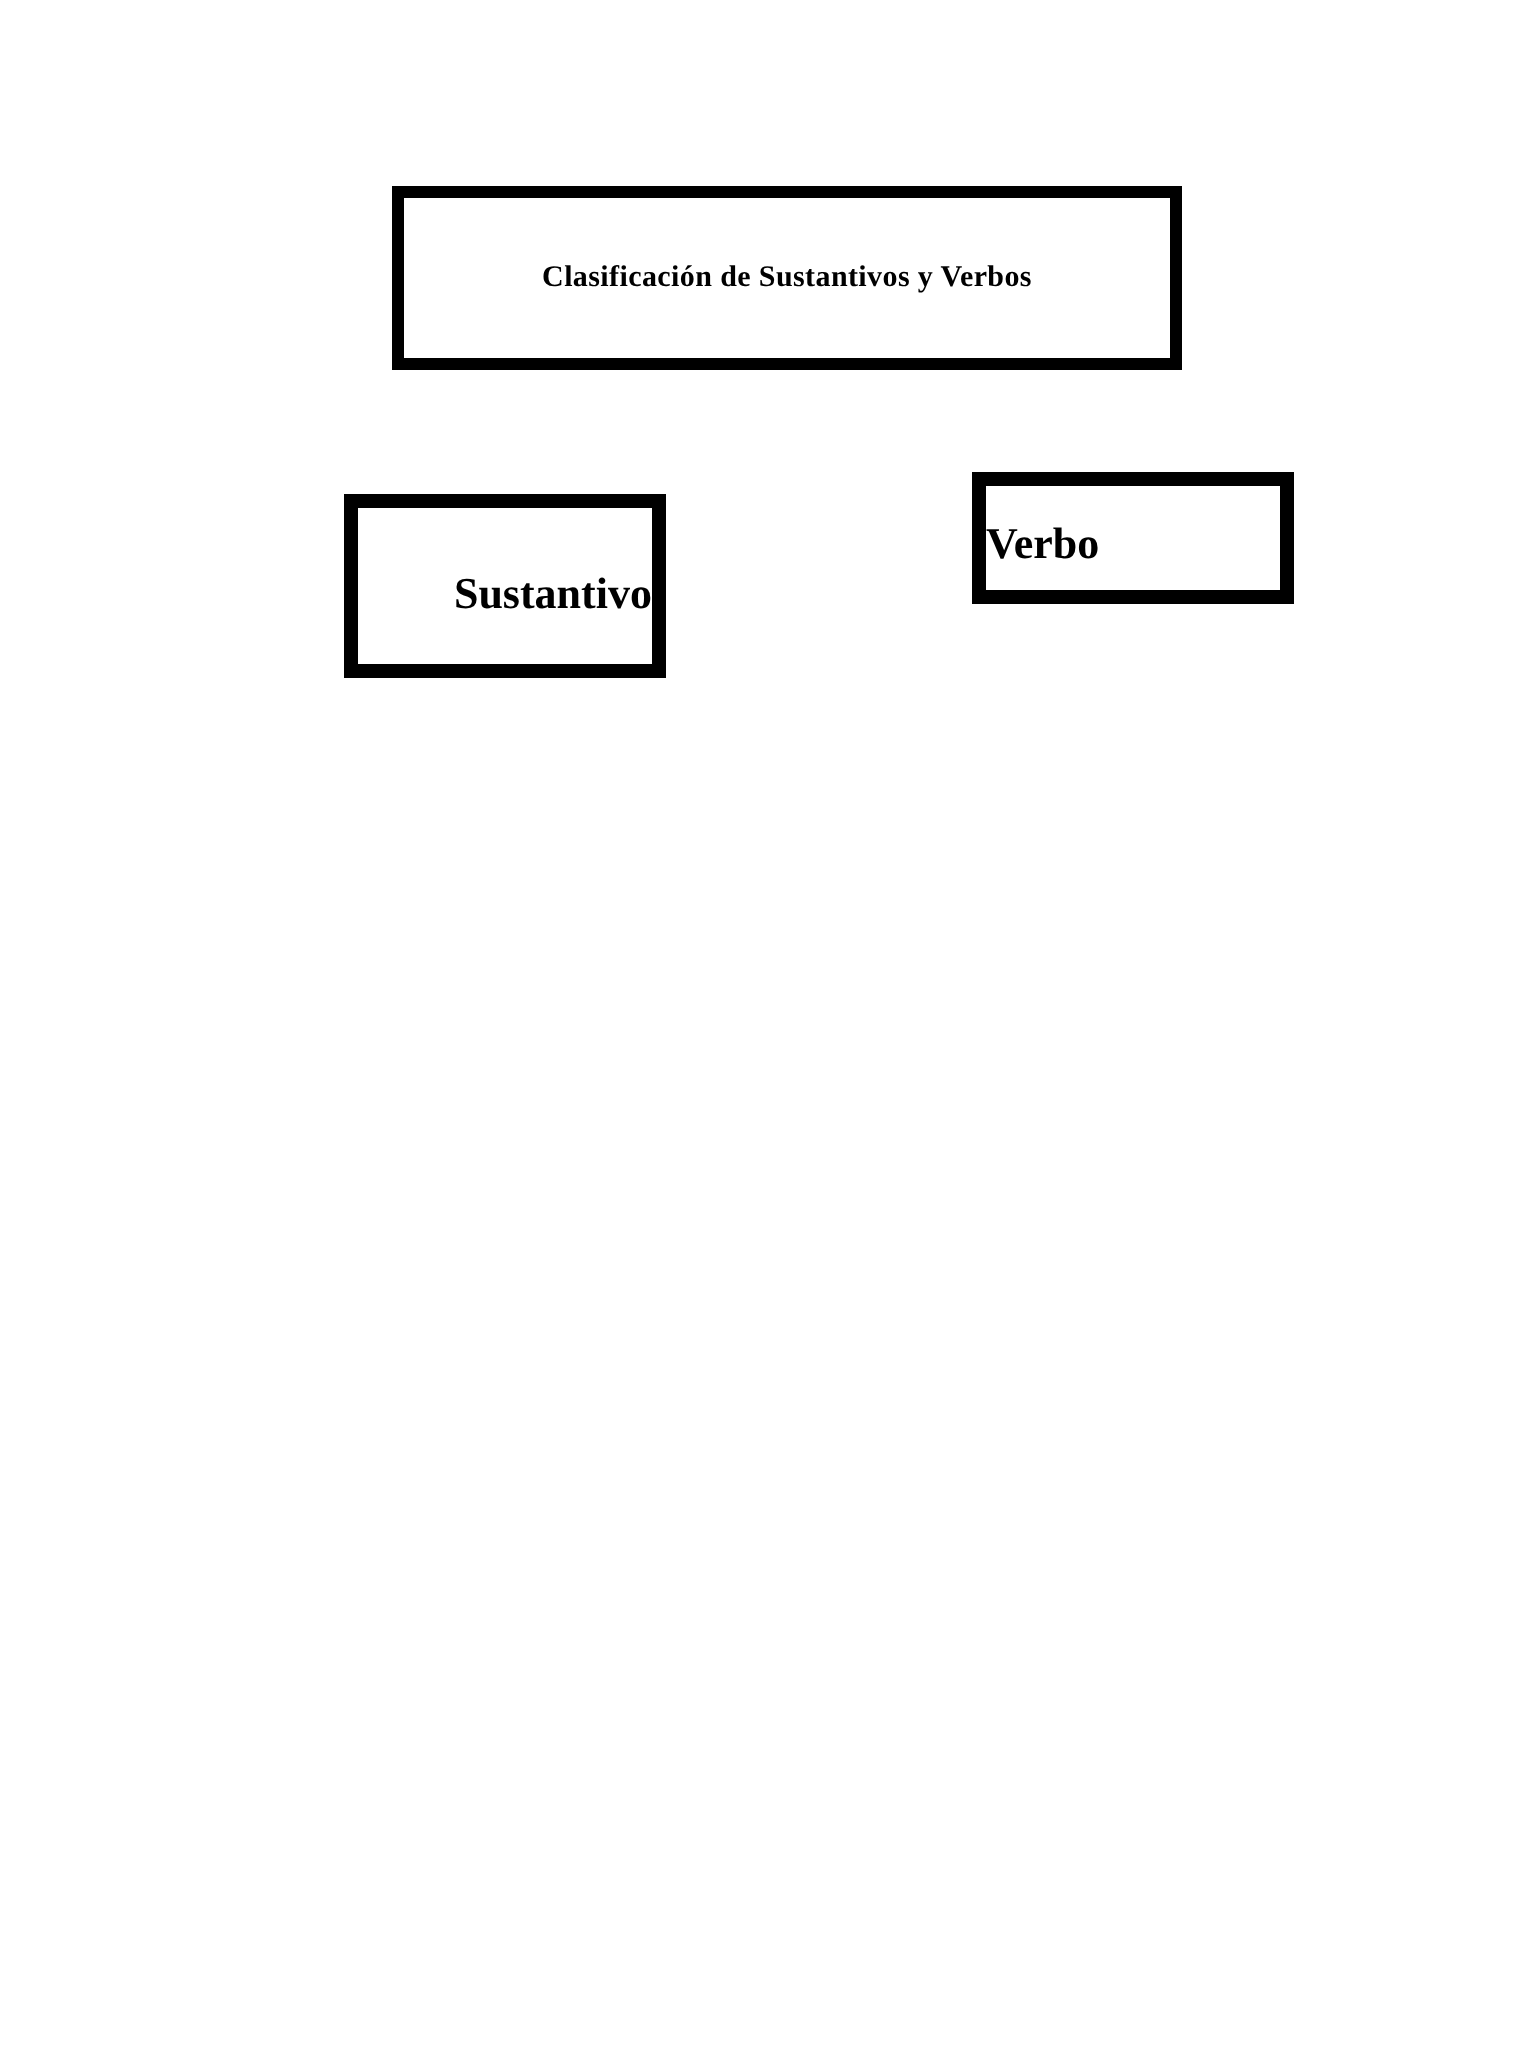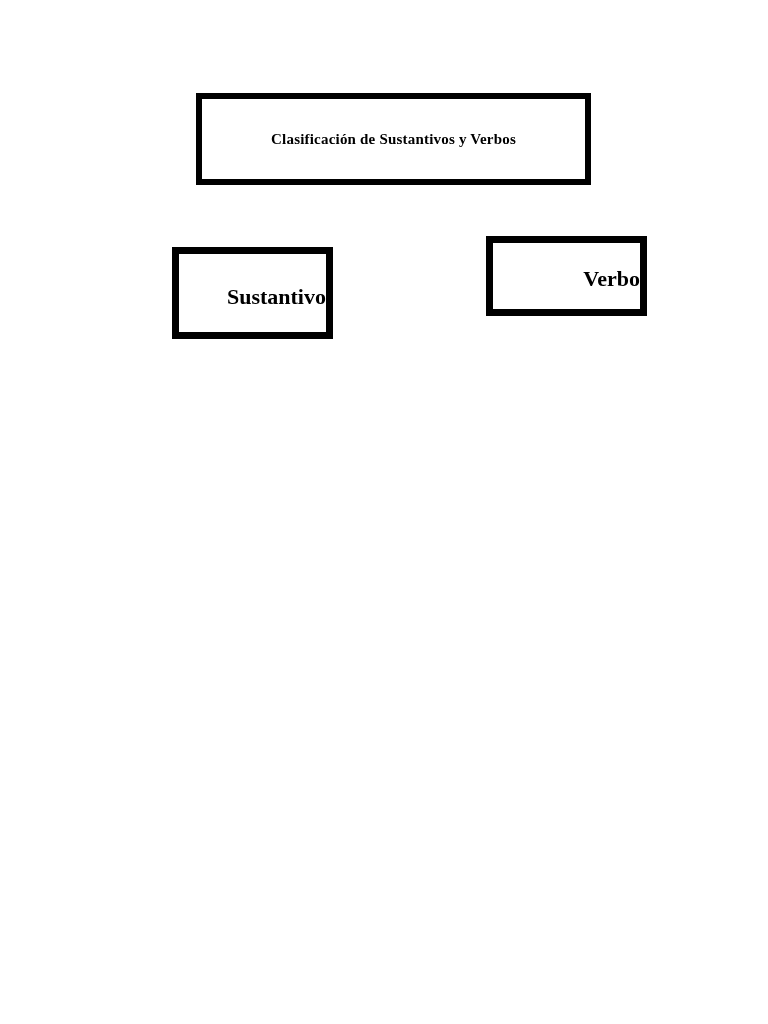--- a/index.html
+++ b/index.html
@@ -49,24 +49,24 @@
     border-width: 7px;
     font-size: 22px;
     justify-content: flex-end; 
     padding-top: 8px;          
     margin-left: 32px;
   }
   .node-verbo {
     left: 486px;
     top: 236px;
     width: 161px;
-    height: 80px;
+    height: 66px;
     border-width: 7px;
     font-size: 22px;
-    justify-content: flex-end;
+    justify-content: flex-start;
     padding-top: 5px;
   }
   .box span {
     white-space: nowrap;
     line-height: 1;
   }
 </style>
 </head>
 <body>
 

